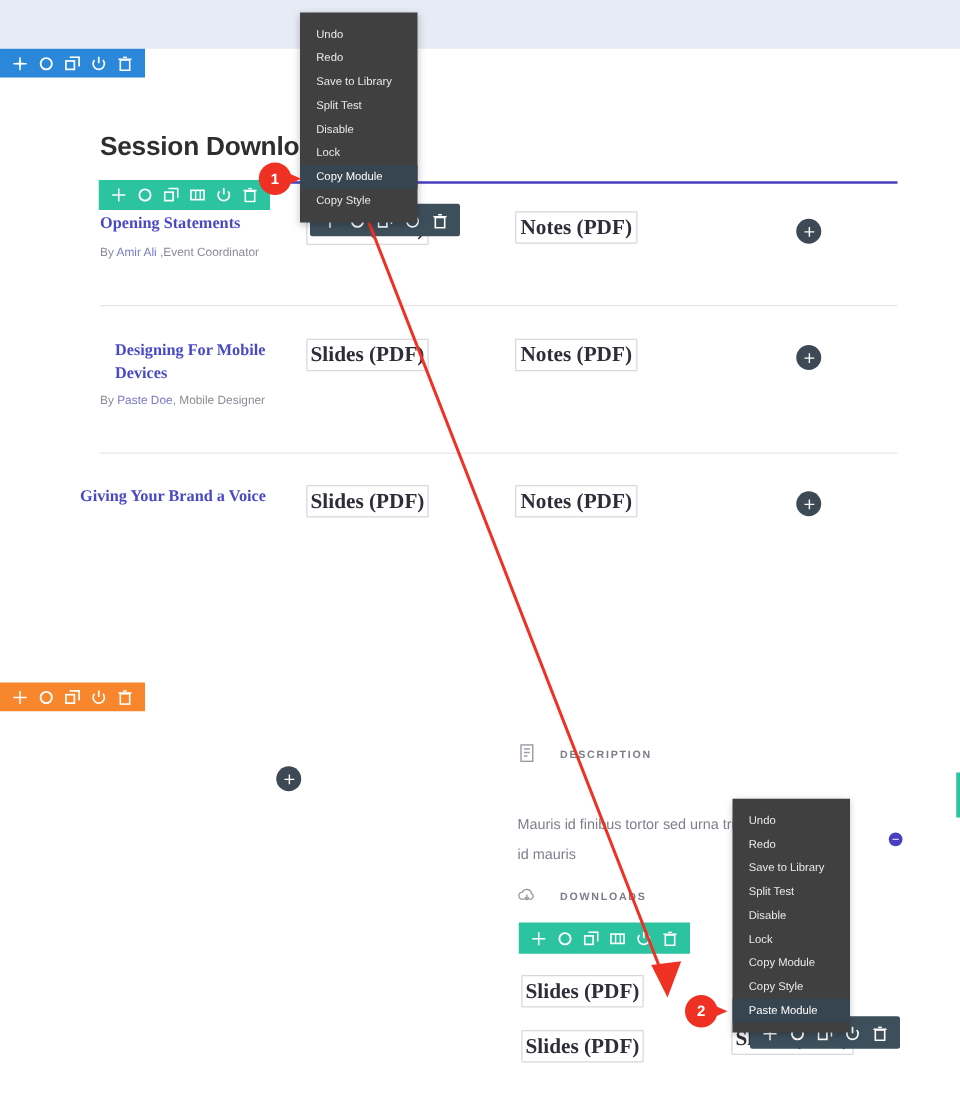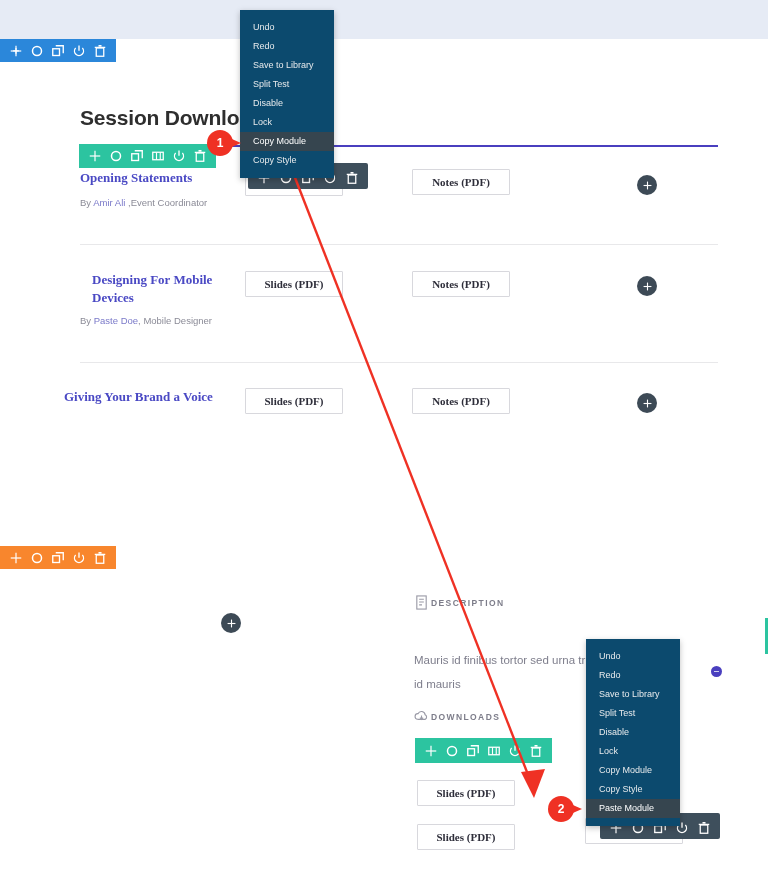--- a/index.html
+++ b/index.html
@@ -98,21 +98,21 @@
   .pdf-btn {
     position: absolute;
     display: flex;
     align-items: center;
     justify-content: center;
     width: 98px; height: 26px;
     border: 1px solid #d8d8dd;
     background: #ffffff;
     font-family: "Liberation Serif", serif;
     font-weight: bold;
-    font-size: 11px;
+    font-size: 17px;
     color: #2e2e3a;
     border-radius: 1px;
   }
 
   .plus-circle {
     position: absolute;
     width: 20px; height: 20px;
     border-radius: 50%;
     background: #3d4a56;
     display: flex; align-items: center; justify-content: center;
@@ -131,40 +131,40 @@
   }
 
   .edge-strip {
     position: absolute;
     right: 0; top: 618px;
     width: 3px; height: 36px;
     background: #2cc4a0;
   }
 
   
-  .meta-row { position: absolute; display: flex; align-items: center; gap: 2px; }
+  .meta-row { position: absolute; display: flex; align-items: center; gap: 19px; }
   .meta-icon { width: 15px; height: 15px; stroke: #9a9aa6; fill: none; stroke-width: 1.2; }
   .meta-label {
     font-size: 8.5px;
     letter-spacing: 1.4px;
     color: #7d7d8a;
     font-weight: bold;
   }
   .blurb {
     position: absolute;
     font-size: 11.5px;
     line-height: 24px;
     color: #7e7e8c;
     width: 260px;
   }
 
   
   .ctx {
     position: absolute;
-    background: #0c4a6e;
+    background: #404040;
     padding: 8px 0;
     width: 94px;
     box-shadow: 0 2px 6px rgba(0,0,0,0.25);
   }
   .ctx .item {
     display: block;
     padding: 5px 13px;
     font-size: 9px;
     color: #e7eaec;
     white-space: nowrap;

